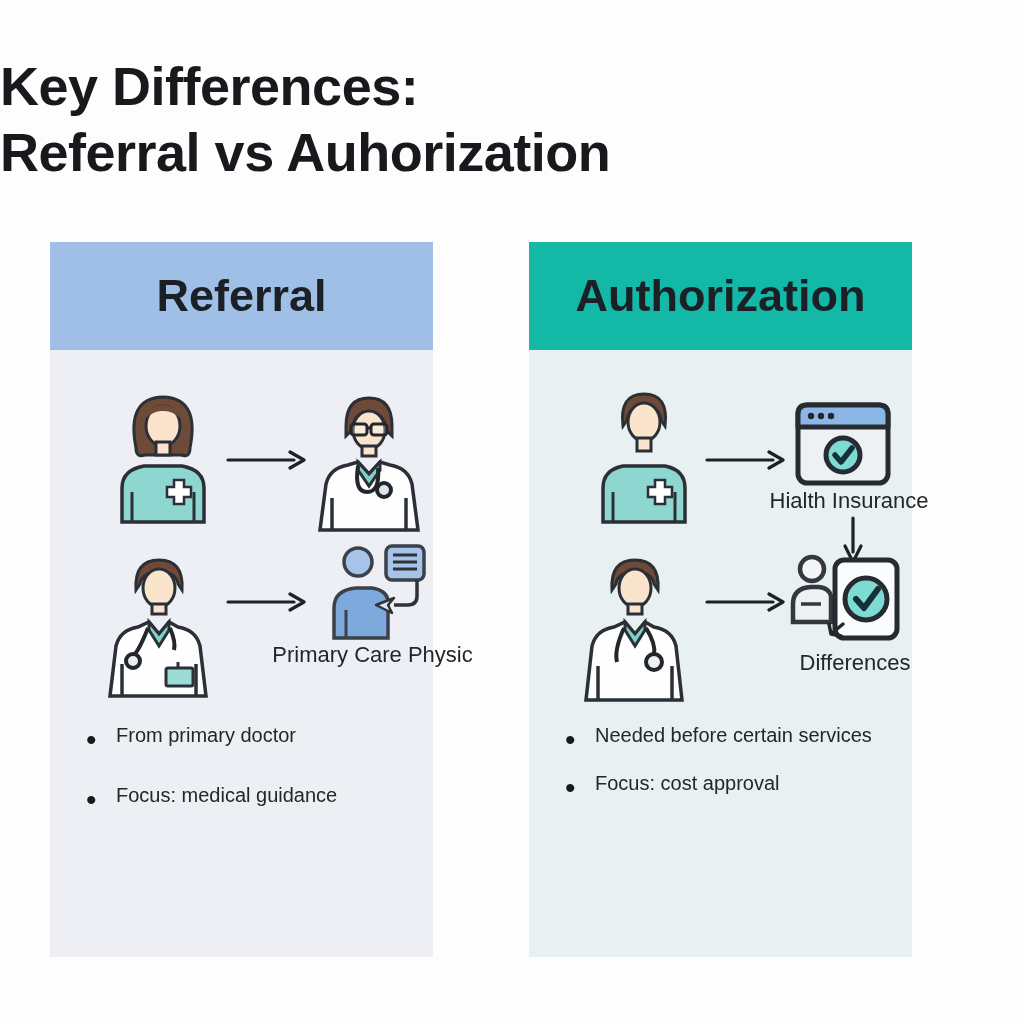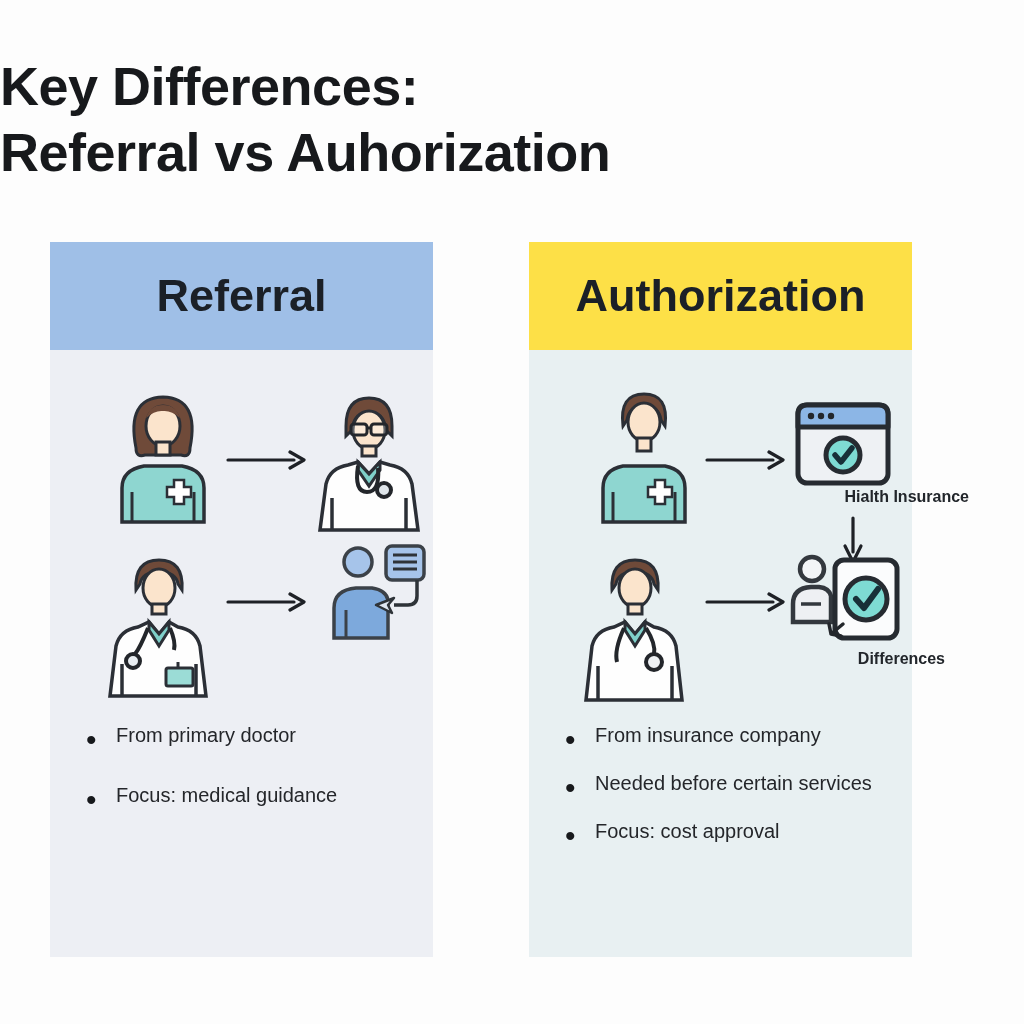--- a/index.html
+++ b/index.html
@@ -8,25 +8,25 @@
 
   .title{position:absolute;top:54px;left:0;width:1024px;text-align:left;
          font-size:54px;font-weight:700;color:#17191c;line-height:1.22;letter-spacing:-0.5px;}
 
   .panel{position:absolute;top:242px;width:383px;height:715px;}
   .panel-left{left:50px;background:#edeff4;}
   .panel-right{left:529px;background:#e8f0f2;}
   .panel-header{height:108px;display:flex;align-items:center;justify-content:center;
                 font-size:45px;font-weight:700;color:#1b2027;}
   .panel-left  .panel-header{background:#9fbfe7;}
-  .panel-right .panel-header{background:#fde047;text-align:center;}
+  .panel-right .panel-header{background:#14b8a6;text-align:center;}
   .panel-body{position:relative;height:607px;}
 
   .abs{position:absolute;}
-  .icon-label{position:absolute;text-align:right;font-size:16px;font-weight:700;color:#22262b;}
+  .icon-label{position:absolute;text-align:center;font-size:22px;font-weight:400;color:#22262b;}
 
   ul.bullets{position:absolute;left:30px;top:372px;margin:0;padding:0;list-style:none;}
   .panel-left  ul.bullets{width:404px;}
   .panel-right ul.bullets{width:352px;}
   ul.bullets li{position:relative;padding-left:36px;font-size:20px;line-height:1.3;
                 color:#24262a;margin-bottom:22px;}
   ul.bullets li::before{content:"•";position:absolute;left:6px;top:-2px;font-size:30px;color:#17191c;}
   .panel-left ul.bullets li:last-child{margin-top:34px;}
 
   svg{display:block;}
@@ -101,20 +101,21 @@
         <path d="M12 94 L12 64 Q12 46 34 44 L50 44 Q64 46 66 56 L66 94 Z" fill="#7da9dc" stroke="#3b4148" stroke-width="3.5"></path>
         <path d="M24 94 L24 66" fill="none" stroke="#3b4148" stroke-width="3"></path>
         <rect x="64" y="2" width="38" height="34" rx="6" fill="#a6c4ea" stroke="#3b4148" stroke-width="3.5"></rect>
         <line x1="71" y1="11" x2="95" y2="11" stroke="#2e3338" stroke-width="3"></line>
         <line x1="71" y1="18" x2="95" y2="18" stroke="#2e3338" stroke-width="3"></line>
         <line x1="71" y1="25" x2="95" y2="25" stroke="#2e3338" stroke-width="3"></line>
         <path d="M95 36 L95 52 Q95 61 86 61 L72 61" fill="none" stroke="#2e3338" stroke-width="3.5"></path>
         <path d="M72 54 L54 61 L70 69 L66 61 Z" fill="#dfe7f2" stroke="#2e3338" stroke-width="2.5" stroke-linejoin="round"></path>
       </svg>
 
+      <div class="icon-label" style="left:205px;top:292px;width:235px;">Primary Care Physic</div>
 
       <ul class="bullets">
         <li><span>From primary doctor</span></li>
         <li><span>Focus: medical guidance</span></li>
       </ul>
     </div>
   </section>
 
   <section class="panel panel-right">
     <header class="panel-header">
@@ -175,20 +176,19 @@
         <line x1="14" y1="50" x2="34" y2="50" stroke="#33383e" stroke-width="3.5"></line>
         <rect x="48" y="6" width="62" height="78" rx="9" fill="#fbfcfd" stroke="#262b31" stroke-width="5"></rect>
         <circle cx="79" cy="45" r="21" fill="#7edbd3" stroke="#262b31" stroke-width="5"></circle>
         <path d="M69 45 L77 54 L91 35" fill="none" stroke="#173038" stroke-width="6" stroke-linecap="round" stroke-linejoin="round"></path>
         <path d="M56 70 L44 80 M44 80 L42 70 M44 80 L54 82" fill="none" stroke="#23272c" stroke-width="3.5" stroke-linecap="round" stroke-linejoin="round"></path>
       </svg>
 
       <div class="icon-label" style="left:236px;top:300px;width:180px;">Differences</div>
 
       <ul class="bullets">
-        <li><span>From insurance company</span></li>
         <li><span>Needed before certain services</span></li>
         <li><span>Focus: cost approval</span></li>
       </ul>
     </div>
   </section>
 
 </div>
 
 </body></html>

